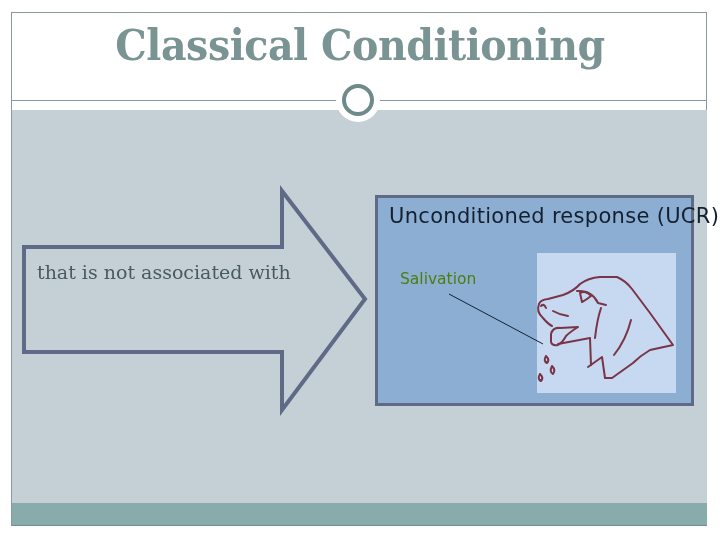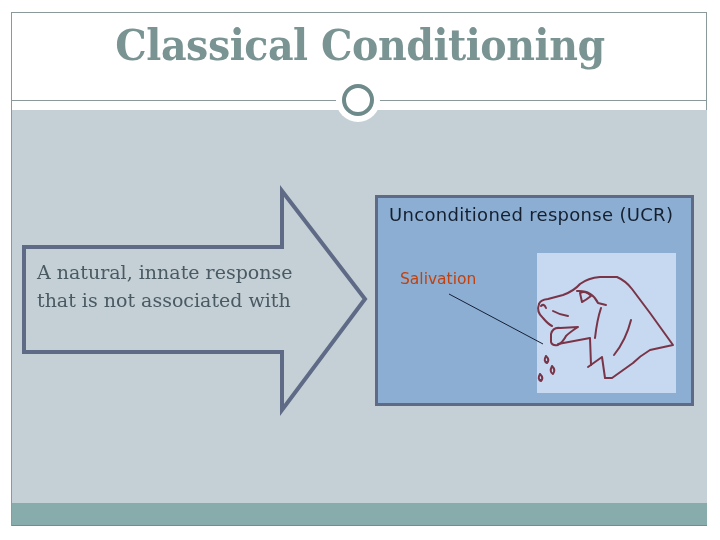--- a/index.html
+++ b/index.html
@@ -7,42 +7,41 @@
     .frame { position: absolute; left: 11px; top: 12px; width: 696px; height: 514px; border: 1px solid #8a9a9a; box-sizing: border-box; background: #ffffff; }
     .title { position: absolute; left: 0; top: 20px; width: 720px; text-align: center; font-family: "DejaVu Serif", "Liberation Serif", serif; font-weight: bold; font-size: 43px; color: #7a9393; letter-spacing: -0.5px; transform: scaleX(0.92); transform-origin: center; }
     .rule { position: absolute; left: 12px; top: 100px; width: 695px; height: 1px; background: #8a9a9a; }
     .body-area { position: absolute; left: 12px; top: 110px; width: 695px; height: 393px; background: #c5d0d6; }
     .footer-bar { position: absolute; left: 12px; top: 503px; width: 695px; height: 23px; background: #88abab; border-bottom: 1px solid #6f8f8f; box-sizing: border-box; }
     .ornament { position: absolute; left: 336px; top: 78px; width: 44px; height: 44px; border-radius: 50%; background: #ffffff; }
     .ornament-ring { position: absolute; left: 6px; top: 6px; width: 32px; height: 32px; border-radius: 50%; border: 4px solid #6e8a8a; box-sizing: border-box; background: #ffffff; }
     svg.shapes { position: absolute; left: 0; top: 0; }
     .arrow-text { position: absolute; left: 37px; top: 258px; width: 290px; font-family: "DejaVu Serif", "Liberation Serif", serif; font-size: 19px; line-height: 28px; color: #4a5a62; }
     .ucr-box { position: absolute; left: 375px; top: 195px; width: 319px; height: 211px; background: #8caed2; border: 3px solid #5f6a86; box-sizing: border-box; }
-    .ucr-title { position: absolute; left: 389px; top: 204px; font-family: "DejaVu Sans", "Liberation Sans", sans-serif; font-size: 18px; color: #142030; letter-spacing: 0.3px; white-space: nowrap; }
-    .saliva-label { position: absolute; left: 400px; top: 270px; font-family: "DejaVu Sans", "Liberation Sans", sans-serif; font-size: 15.5px; color: #c2410c; white-space: nowrap; }
+    .ucr-title { position: absolute; left: 389px; top: 204px; font-family: "DejaVu Sans", "Liberation Sans", sans-serif; font-size: 21px; color: #142030; letter-spacing: 0.3px; white-space: nowrap; }
+    .saliva-label { position: absolute; left: 400px; top: 270px; font-family: "DejaVu Sans", "Liberation Sans", sans-serif; font-size: 15.5px; color: #4d7c0f; white-space: nowrap; }
     .dog-panel { position: absolute; left: 537px; top: 253px; width: 139px; height: 140px; background: #c6d9f0; }
   </style>
 </head>
 <body>
 
 <div class="frame"></div>
 <div class="title">Classical Conditioning</div>
 <div class="rule"></div>
 <div class="body-area"></div>
 <div class="footer-bar"></div>
 <div class="ornament">
   <div class="ornament-ring"></div>
 </div>
 
 <svg class="shapes" width="720" height="540">
   <polygon points="24,247 282,247 282,191 365,299 282,410 282,352 24,352" fill="#c5d0d6" stroke="#5f6a86" stroke-width="4" stroke-linejoin="miter"></polygon>
 </svg>
 
 <div class="arrow-text">
-  <div>A natural, innate response</div>
   <div>that is not associated with</div>
 </div>
 
 <div class="ucr-box"></div>
 <div class="ucr-title">Unconditioned response (UCR)</div>
 <div class="saliva-label">Salivation</div>
 <div class="dog-panel"></div>
 
 <svg class="shapes" width="720" height="540">
   <line x1="449" y1="294" x2="543" y2="344" stroke="#142038" stroke-width="1"></line>

